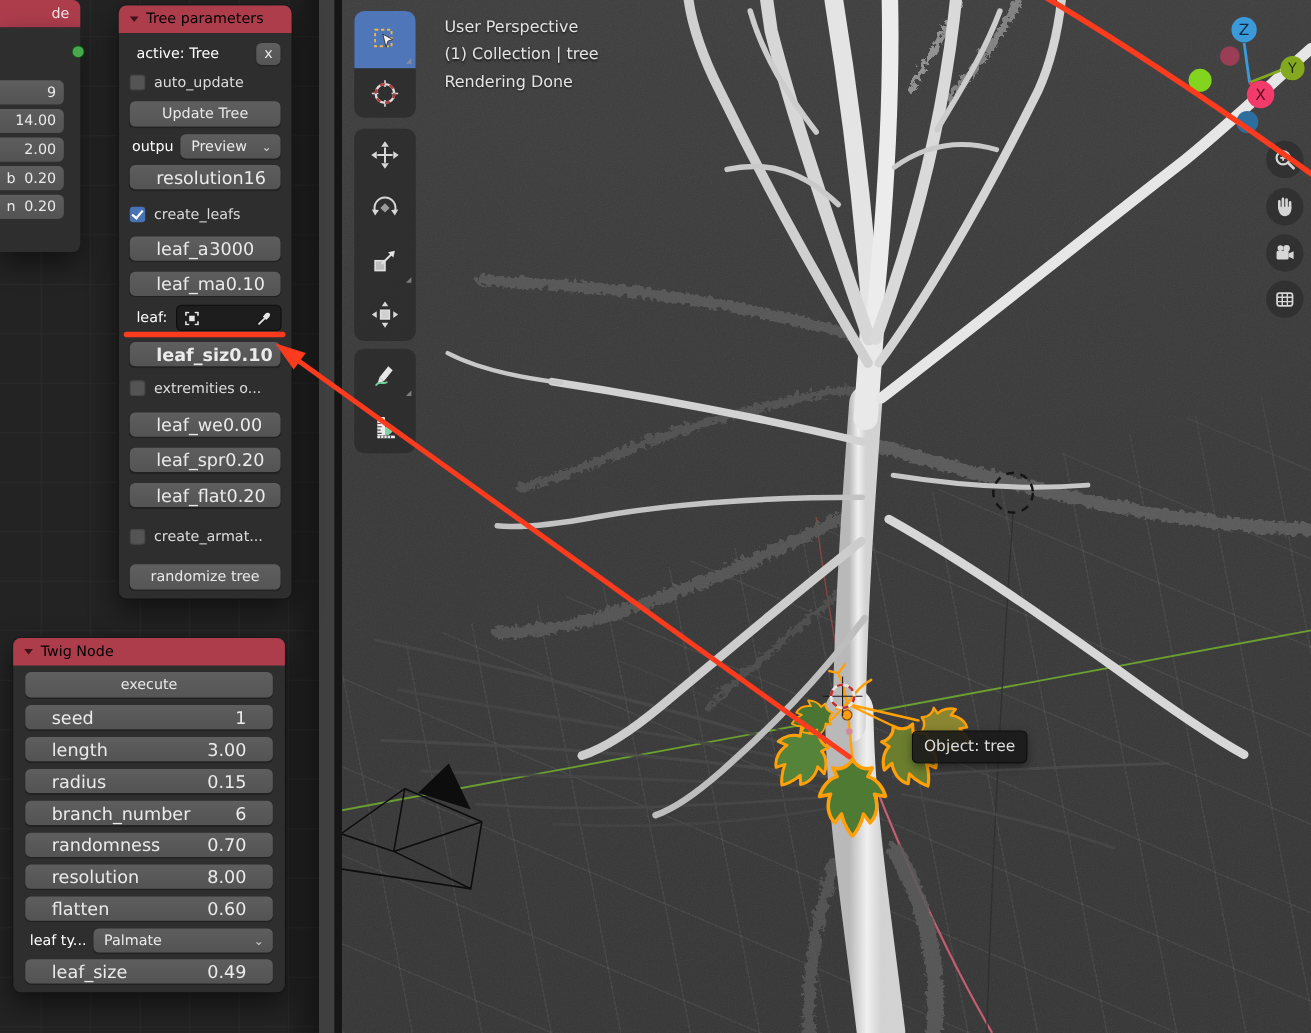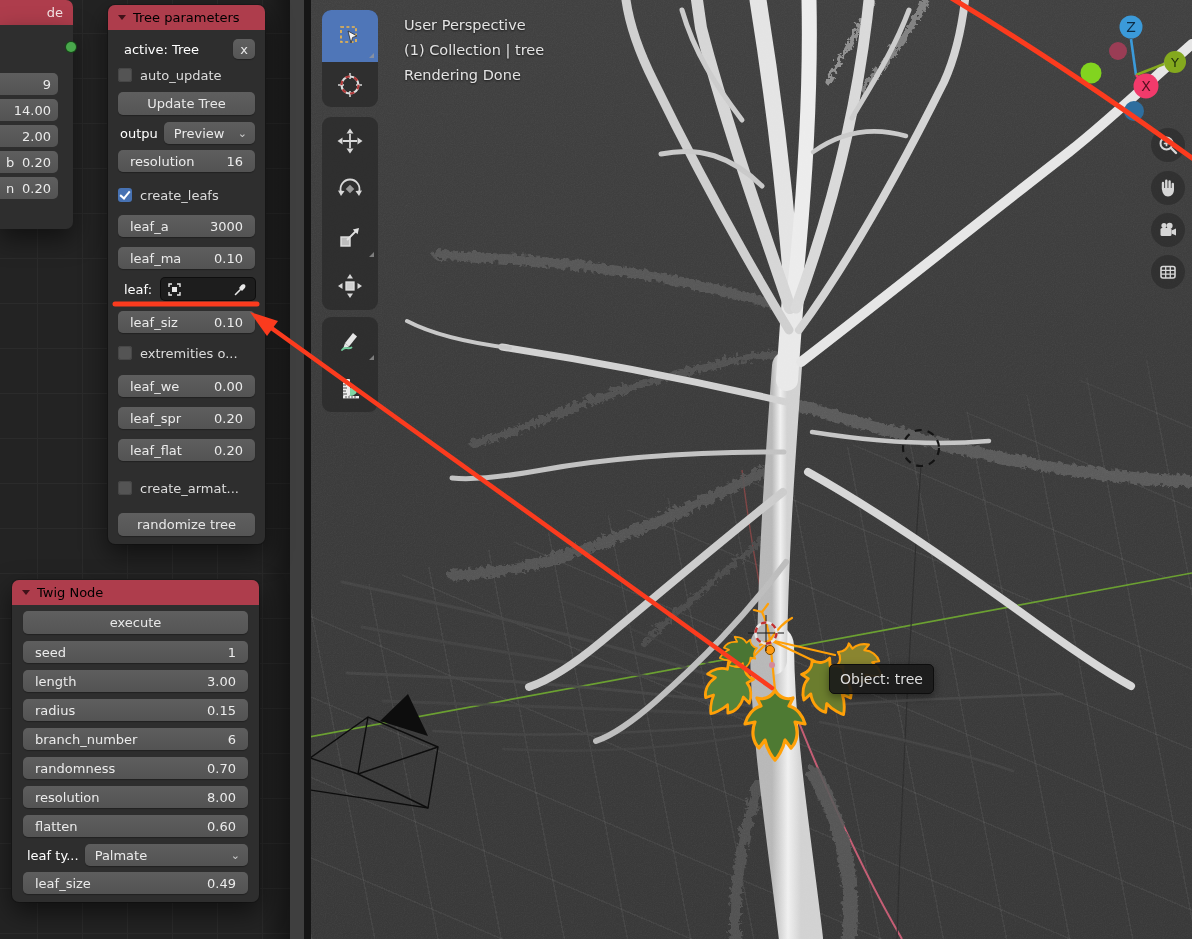--- a/index.html
+++ b/index.html
@@ -48,22 +48,22 @@
     box-shadow:0 3px 8px rgba(0,0,0,.4);}
   
   .panel{position:absolute;background:#2e2e2e;border-radius:7px;
     box-shadow:0 10px 26px rgba(0,0,0,.55),0 0 0 1px #1d1d1d;}
   .panel-header{height:25px;background:#ae3d4c;border-radius:7px 7px 0 0;
     display:flex;align-items:center;padding:0 10px;color:#000000;font-size:13px;gap:7px;}
   .tri-down{width:0;height:0;border-left:4.5px solid transparent;
     border-right:4.5px solid transparent;border-top:5.5px solid rgba(45,10,16,.85);}
   .pbody{padding:6px 10px 8px 10px;}
   .slider{height:22px;background:linear-gradient(#5e5e5e,#535353);border-radius:5px;
-    display:flex;align-items:center;justify-content:space-between;padding:0 12px;
-    color:#ebebeb;font-size:13px;box-shadow:0 1px 1px rgba(0,0,0,.28);}
+    display:flex;align-items:center;justify-content:space-between;padding:0 24px;
+    color:#ebebeb;font-size:16px;box-shadow:0 1px 1px rgba(0,0,0,.28);}
   .btn{height:23px;background:linear-gradient(#5f5f5f,#555);border-radius:5px;
     display:flex;align-items:center;justify-content:center;color:#e8e8e8;font-size:13px;
     box-shadow:0 1px 1px rgba(0,0,0,.28);}
   .chk-row{display:flex;align-items:center;gap:8px;color:#dcdcdc;font-size:13px;}
   .chk{width:14px;height:14px;border-radius:3px;background:#545454;
     box-shadow:inset 0 0 0 1px #474747;flex:0 0 auto;}
   .chk.checked{background:#4772b3;box-shadow:none;position:relative;}
   .chk.checked::after{content:"";position:absolute;left:4px;top:1px;width:4px;height:8px;
     border:solid #fff;border-width:0 2px 2px 0;transform:rotate(40deg);}
   .dropdown{height:22px;background:linear-gradient(#5e5e5e,#535353);border-radius:5px;
@@ -403,21 +403,21 @@
           <svg width="13" height="13" viewBox="0 0 13 13">
             <path d="M1,4 V1 H4 M9,1 H12 V4 M12,9 V12 H9 M4,12 H1 V9" fill="none" stroke="#e8e8e8" stroke-width="1.4"></path>
             <rect x="4" y="4" width="5" height="5" fill="#e8e8e8"></rect>
           </svg>
           <svg width="14" height="14" viewBox="0 0 14 14" style="margin-left:auto;">
             <path d="M1.5,12.5 L6.2,7.8" stroke="#e8e8e8" stroke-width="1.6" stroke-linecap="round"></path>
             <path d="M5,6 L8,9 L10.4,6.6 C11.8,5.2 11.8,3.4 10.6,2.6 C9.6,1.9 8,2.2 7.2,3.2 Z" fill="#e8e8e8"></path>
           </svg>
         </div>
       </div>
-      <div class="slider" style="margin-bottom:11px;">
+      <div class="slider" style="margin-bottom:11px;font-weight:bold;">
         <span>leaf_siz</span>
         <span>0.10</span>
       </div>
       <div class="chk-row" style="height:18px;margin-bottom:13px;">
         <span class="chk"></span>
         <span>extremities o...</span>
       </div>
       <div class="slider" style="margin-bottom:10px;">
         <span>leaf_we</span>
         <span>0.00</span>

